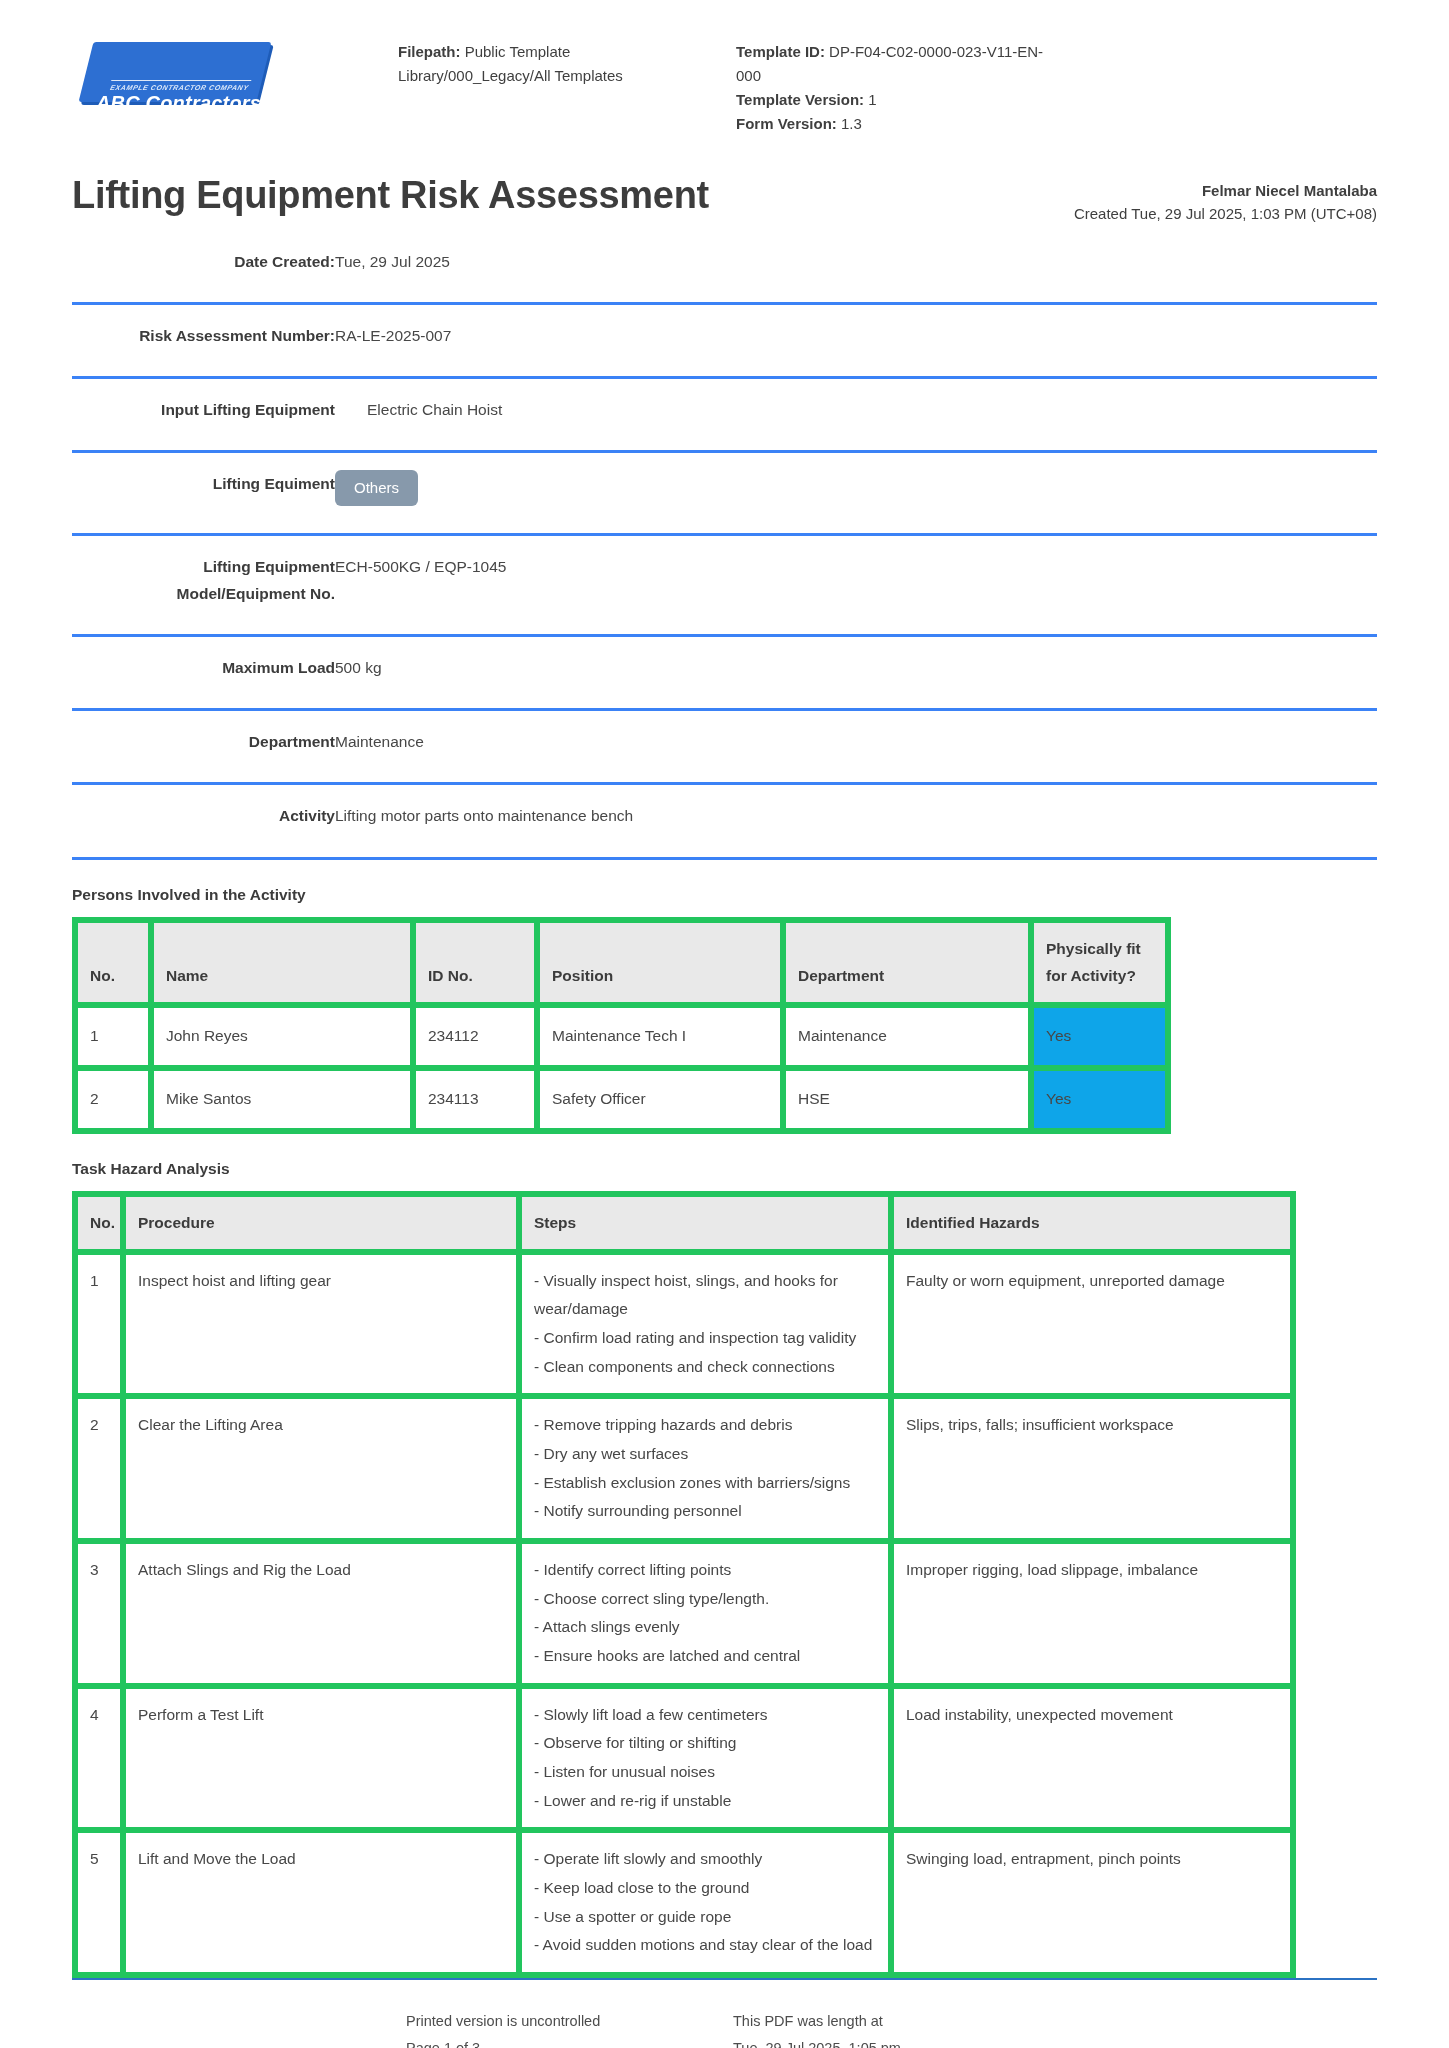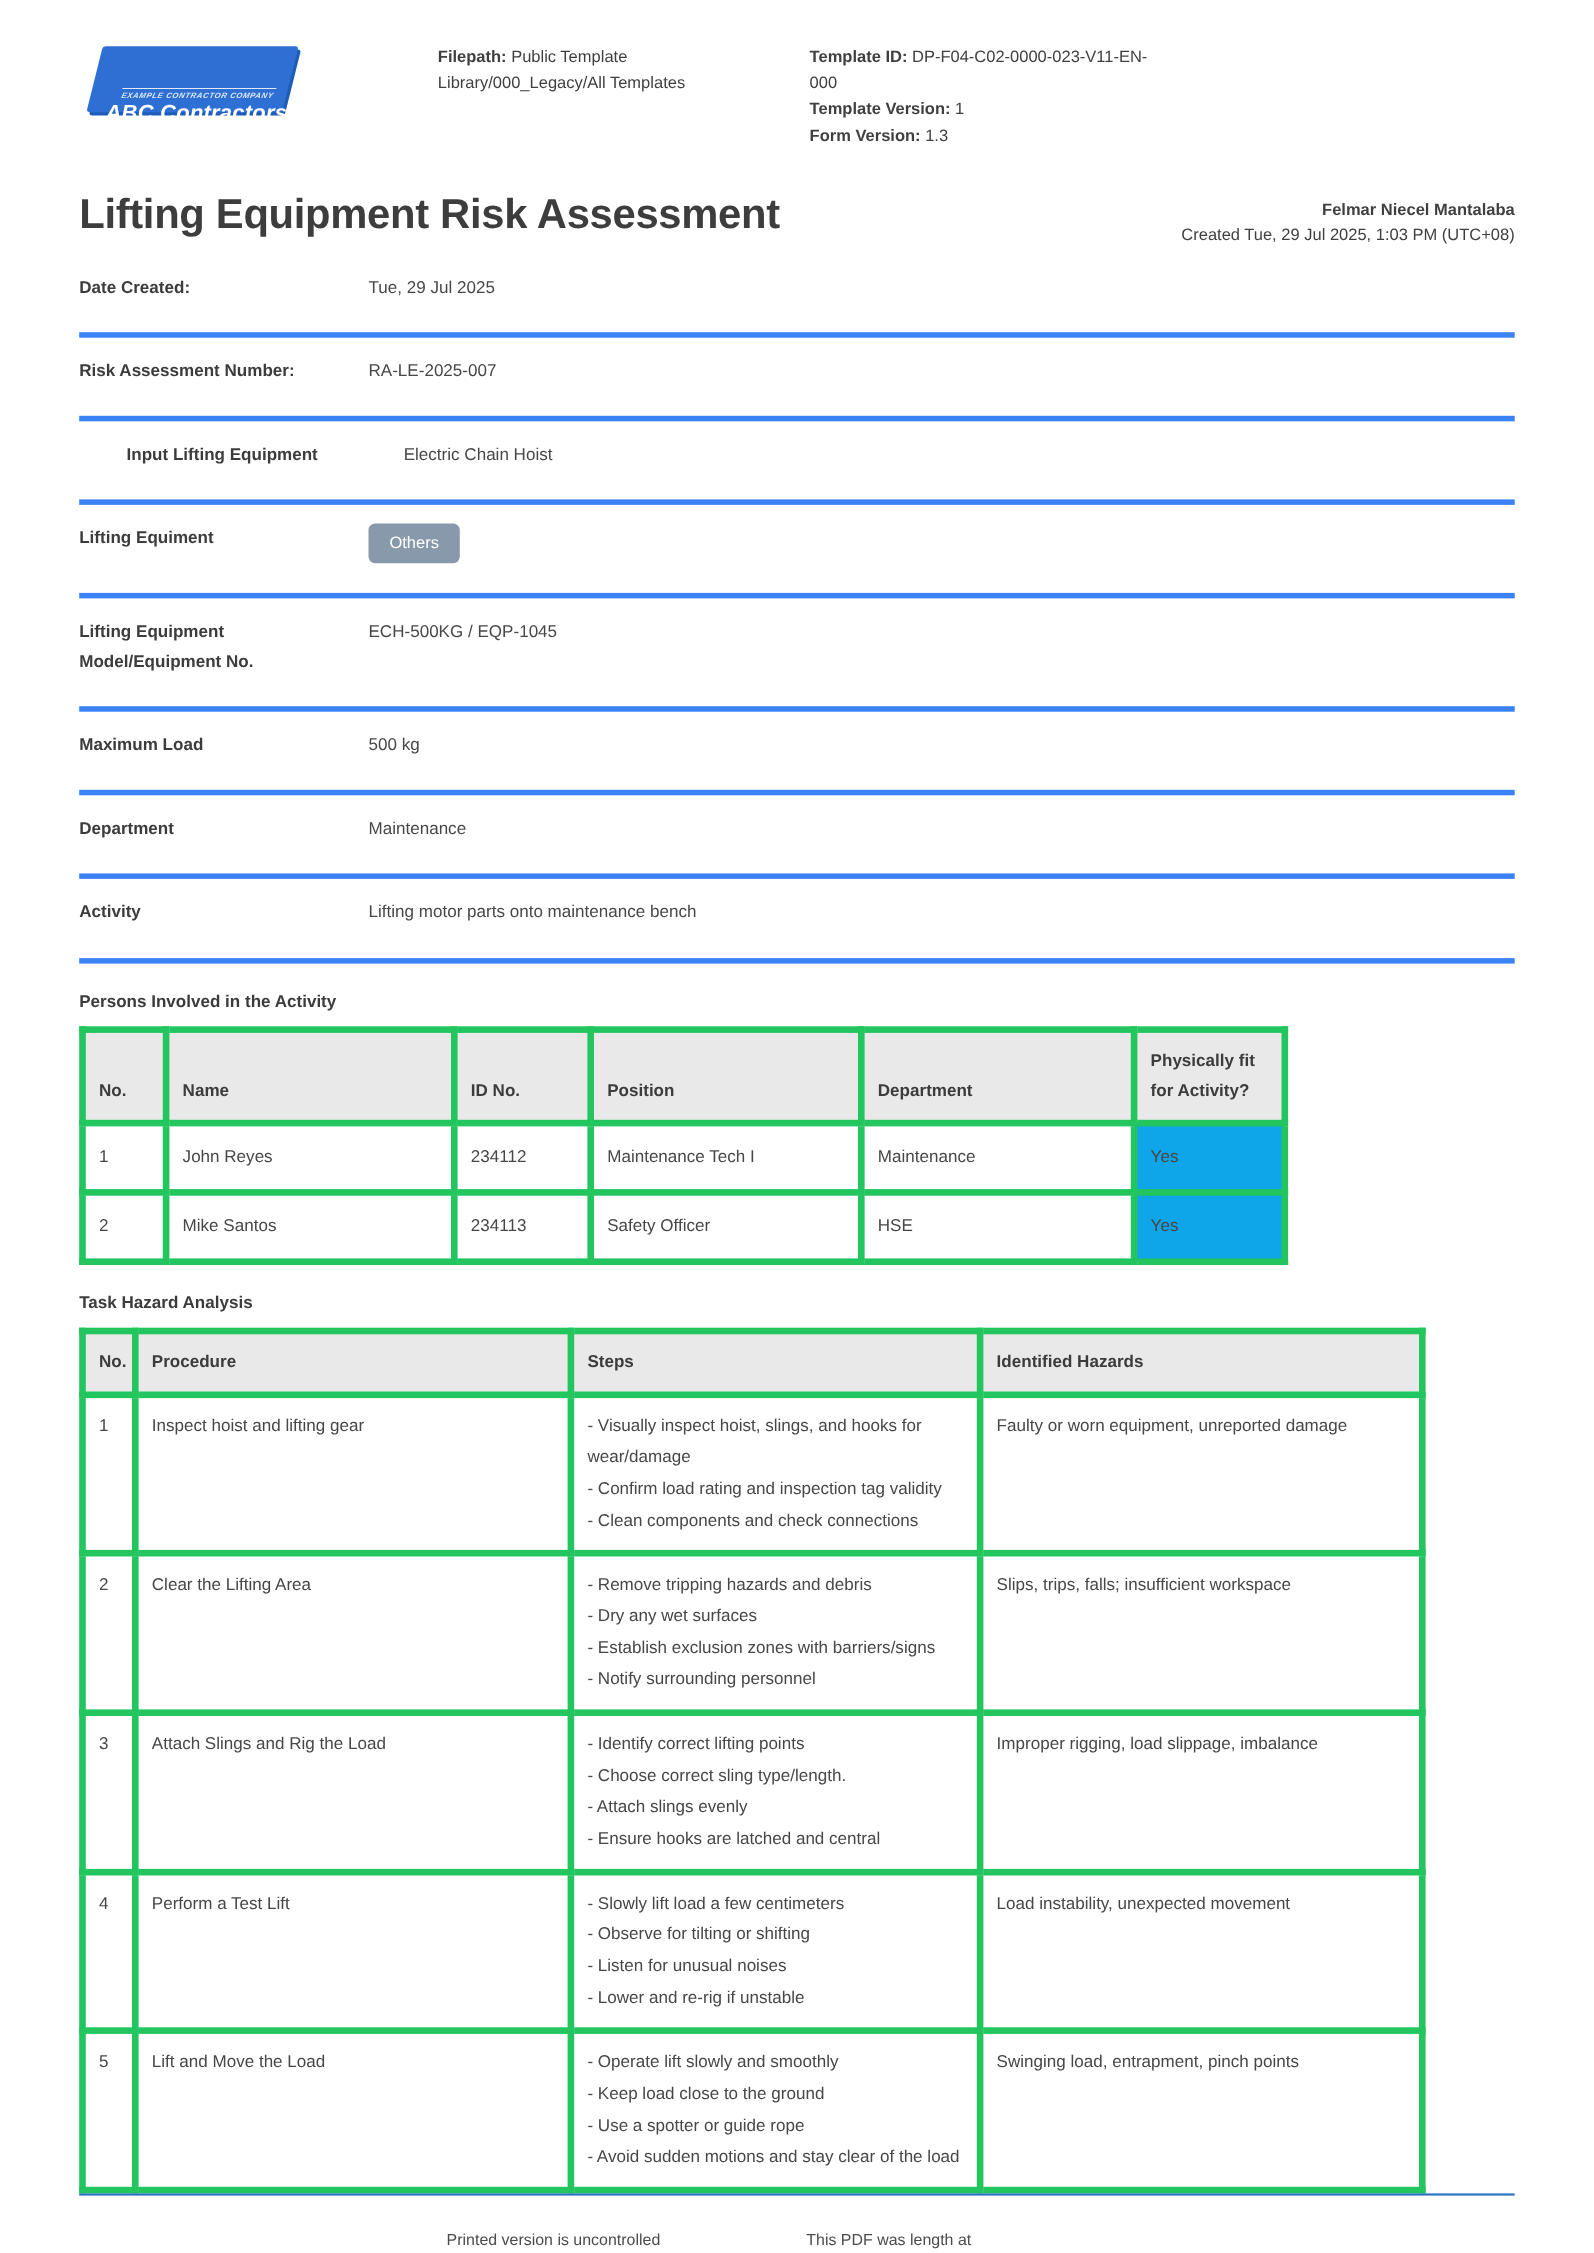--- a/index.html
+++ b/index.html
@@ -107,23 +107,24 @@
     font-size: 15px;
     line-height: 1.5;
     padding-top: 6px;
   }
 
   
   .field-row {
     display: flex;
     align-items: flex-start;
     padding: 17px 0 27px 0;
-    border-bottom: 5px solid #3b82f6;
+    border-bottom: 3px solid #3b82f6;
     font-size: 15.5px;
     line-height: 1.75;
+    text-align: right;
   }
   .field-label {
     width: 263px;
     flex: none;
     font-weight: bold;
     color: #3c3c3c;
   }
   .field-value { color: #474747; }
   .field-row.indented .field-label { padding-left: 43px; }
   .field-row.indented .field-value { padding-left: 32px; }

